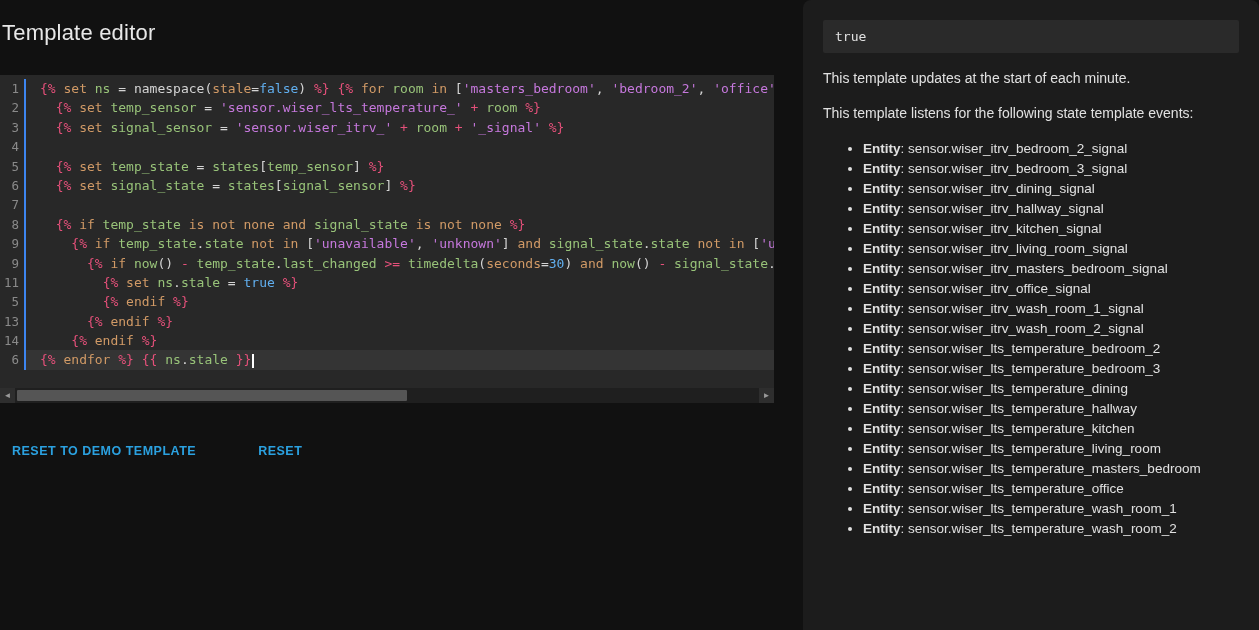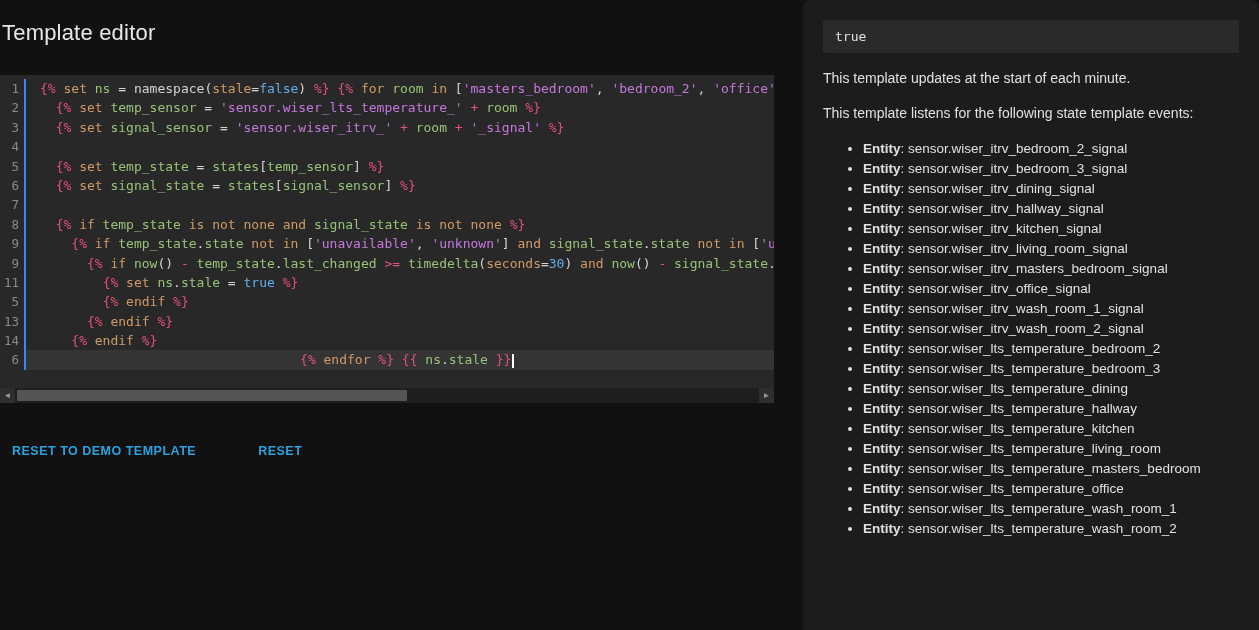--- a/index.html
+++ b/index.html
@@ -19,21 +19,21 @@
     position:absolute; top:75px; left:0; width:774px;
     background: var(--editor-bg, #282828);
   }
   .code-area { padding:4px 0 18px 0; }
   .code-line { display:flex; height:19.4px; line-height:19.4px;
     font-family:"DejaVu Sans Mono", monospace; font-size:13px; }
   .gutter { flex:none; width:24px; text-align:right; padding-right:5px;
     color: var(--gutter, #8a8a8a); font-size:12.5px; }
   .line-content { flex:1; white-space:pre; overflow:hidden;
     border-left:2px solid var(--focus-line, #3d85f0); padding-left:14px; }
-  .code-line.active .line-content { background: var(--active-line-bg, #343434); text-align: center; }
+  .code-line.active .line-content { background: var(--active-line-bg, #343434); }
 
   .tok-d { color: var(--tok-delim); }
   .tok-k { color: var(--tok-keyword); }
   .tok-v { color: var(--tok-var); }
   .tok-s { color: var(--tok-string); }
   .tok-n { color: var(--tok-num); }
   .tok-o { color: var(--tok-op); }
   .tok-p { color: var(--tok-plain); }
   .cursor { display:inline-block; width:1.5px; height:14px; background:#ffffff;
     vertical-align:middle; margin-left:1px; }

